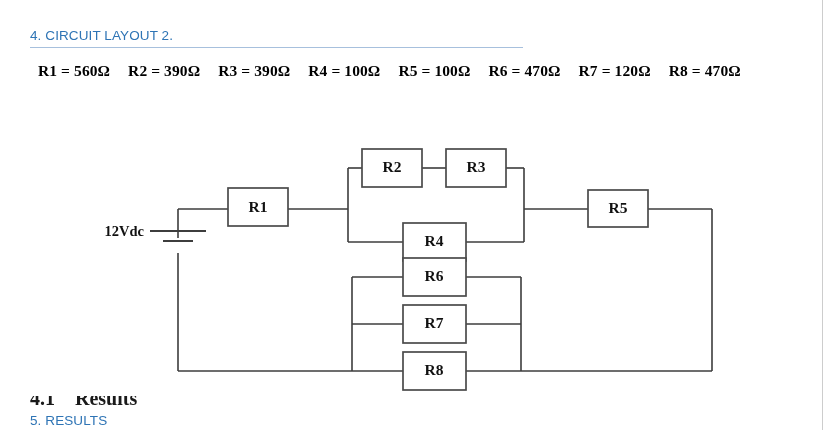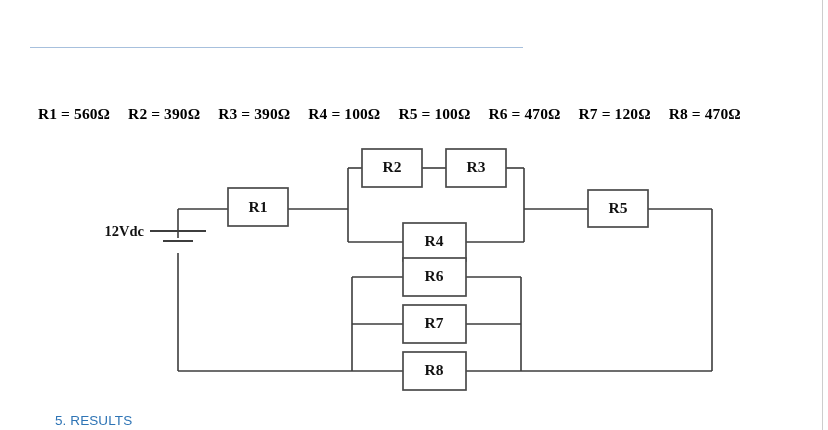--- a/index.html
+++ b/index.html
@@ -54,21 +54,20 @@
   .heading-bottom {
     position: absolute;
     left: 30px;
     top: 413px;
     font-family: "Liberation Sans", sans-serif;
     font-size: 13.5px;
     font-weight: 400;
     letter-spacing: 0.1px;
     color: #2e74b5;
     white-space: nowrap;
-    margin-left: 25px;
   }
   
   .clipped-heading-wrap {
     position: absolute;
     left: 30px;
     top: 396px;
     width: 220px;
     height: 9px;
     overflow: hidden;
   }
@@ -90,21 +89,20 @@
     font-family: "Liberation Serif", serif;
     font-size: 15.5px;
     font-weight: bold;
     color: #000000;
     white-space: nowrap;
     letter-spacing: 0.1px;
   }
   .resistor-values .val {
     display: inline-block;
     margin-right: 18px;
-    margin-top: 43px;
   }
   .resistor-values .val:last-child { margin-right: 0; font-family: Liberation Serif, serif; }
   .circuit-wrap {
     position: absolute;
     left: 0;
     top: 110px;
     width: 828px;
     height: 300px;
   }
   svg.circuit { display: block; }
@@ -140,20 +138,21 @@
     fill: none;
   }
 </style>
 </head>
 <body>
 
 <div class="page">
 
   <div class="page-edge-right"></div>
 
+  <div class="heading-1">4. CIRCUIT LAYOUT 2.</div>
   <div class="heading-rule"></div>
 
   <div class="resistor-values">
     <span class="val">R1 = 560Ω</span><span class="val">R2 = 390Ω</span><span class="val">R3 = 390Ω</span><span class="val">R4 = 100Ω</span><span class="val">R5 = 100Ω</span><span class="val">R6 = 470Ω</span><span class="val">R7 = 120Ω</span><span class="val">R8 = 470Ω</span>
   </div>
 
   <div class="circuit-wrap">
     <svg class="circuit" width="828" height="300" viewBox="0 0 828 300" xmlns="http://www.w3.org/2000/svg">
 
       <path class="wire" d="M 178 99 L 178 128"></path>
@@ -237,16 +236,19 @@
       </g>
 
       <g>
         <rect class="box" x="403" y="242" width="63" height="38"></rect>
         <text class="rlabel" x="434" y="261">R8</text>
       </g>
 
     </svg>
   </div>
 
+  <div class="clipped-heading-wrap">
+    <div class="clipped-heading">4.1    Results</div>
+  </div>
 
   <div class="heading-bottom">5. RESULTS</div>
 
 </div>
 
 </body></html>

